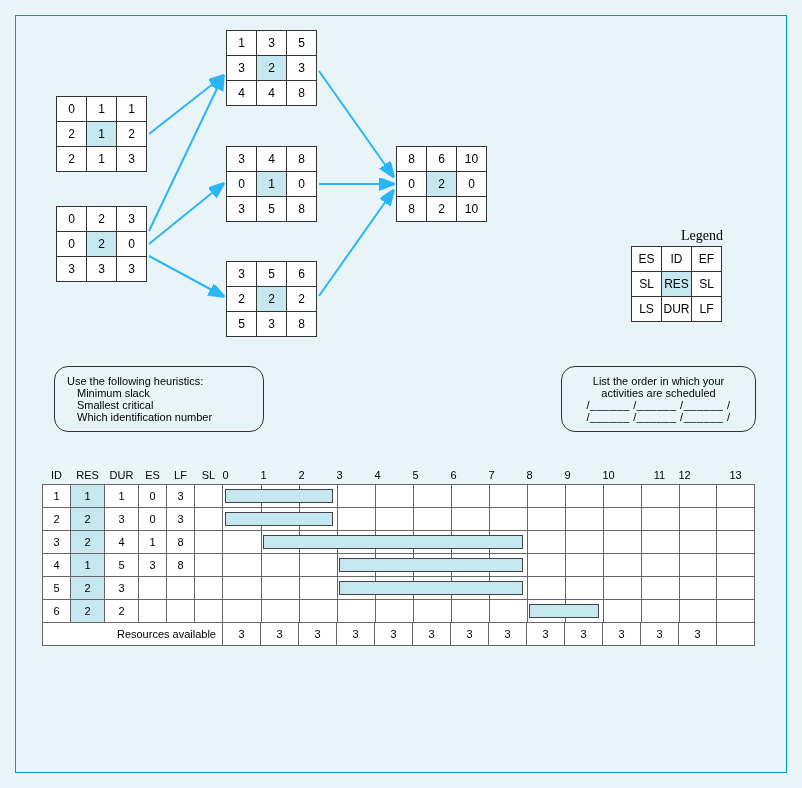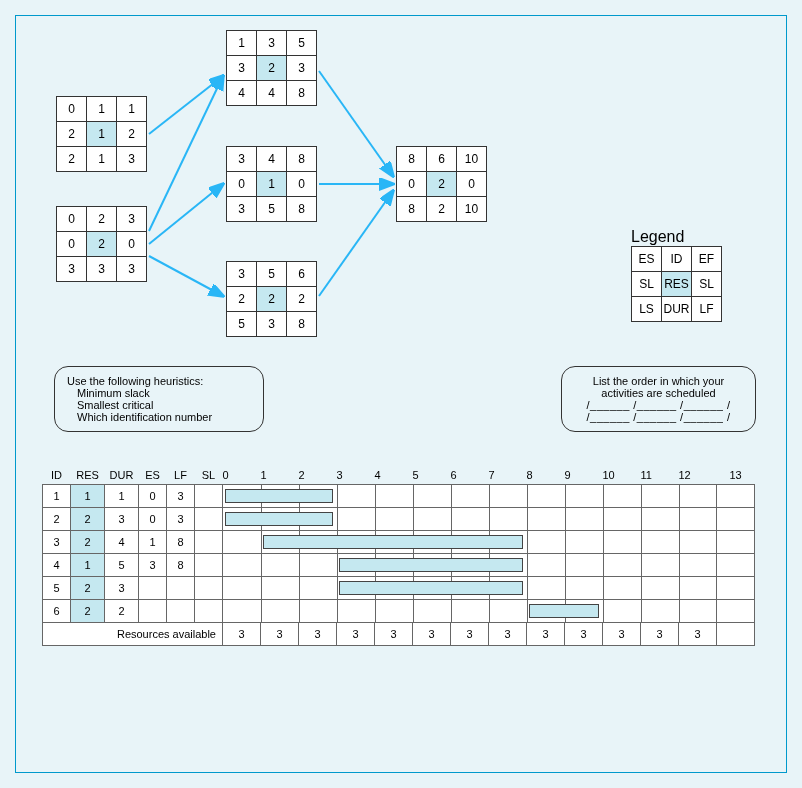--- a/index.html
+++ b/index.html
@@ -32,22 +32,23 @@
     height: 25px;
     border: 1px solid #333;
     text-align: center;
     vertical-align: middle;
     font-size: 12px;
     background: #fff;
   }
   .actbox td.mid { background: #c5e8f0; }
   .legend-label {
     position: absolute;
-    font-size: 16px;
-    text-align: left;
+    font-size: 14px;
+    text-align: right;
+    font-family: Liberation Serif, serif;
   }
   .arrow {
     position: absolute;
     stroke: #29b6f6;
     fill: #29b6f6;
   }
   
   .infobox {
     position: absolute;
     border: 1px solid #333;
@@ -287,21 +288,21 @@
             <th class="tcol" style="text-align: left; padding-left: 0px;">1</th>
             <th class="tcol" style="text-align: left; padding-left: 0px;">2</th>
             <th class="tcol" style="text-align: left; padding-left: 0px;">3</th>
             <th class="tcol" style="text-align: left; padding-left: 0px;">4</th>
             <th class="tcol" style="text-align: left; padding-left: 0px;">5</th>
             <th class="tcol" style="text-align: left; padding-left: 0px;">6</th>
             <th class="tcol" style="text-align: left; padding-left: 0px;">7</th>
             <th class="tcol" style="text-align: left; padding-left: 0px;">8</th>
             <th class="tcol" style="text-align: left; padding-left: 0px;">9</th>
             <th class="tcol" style="text-align: left; padding-left: 0px;">10</th>
-            <th class="tcol" style="text-align: left; padding-left: 0px; margin-left: 36px;">11</th>
+            <th class="tcol" style="text-align: center; padding-left: 0px; margin-left: 36px;">11</th>
             <th class="tcol" style="text-align: left; padding-left: 0px;">12</th>
             <th class="tcol" style="text-align: center; padding-left: 0px;">13</th>
           </tr>
           <tr>
             <td class="idcol">1</td>
             <td class="rcol res">1</td>
             <td class="dcol">1</td>
             <td class="ecol">0</td>
             <td class="lcol">3</td>
             <td class="scol"></td>

